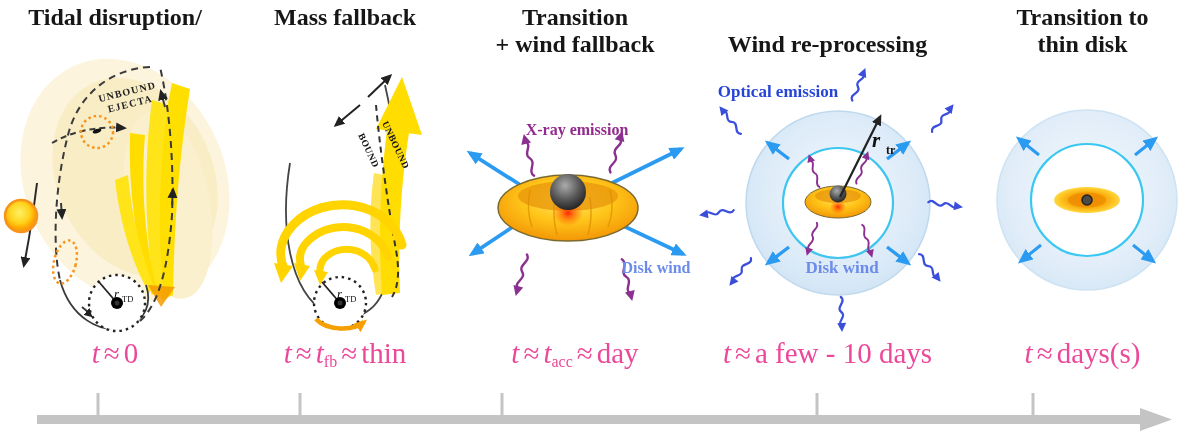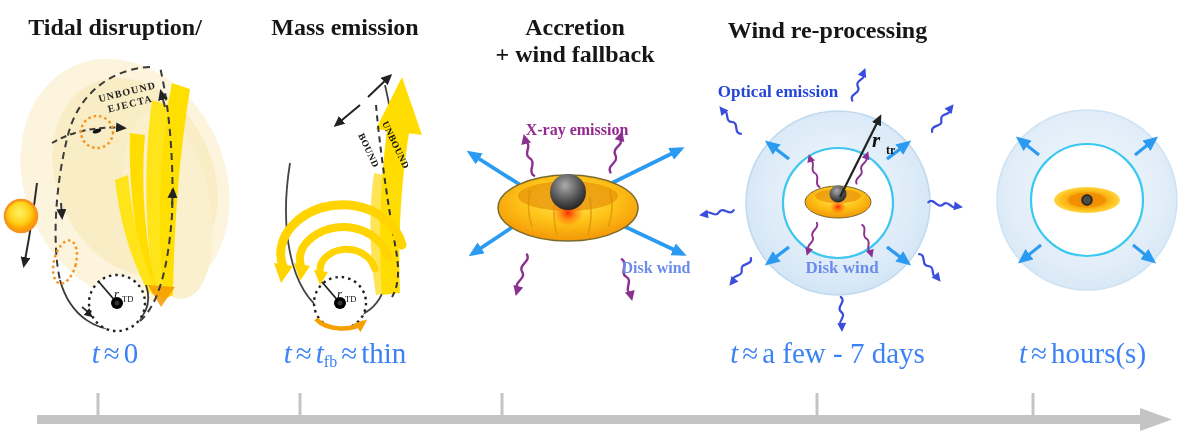--- a/index.html
+++ b/index.html
@@ -1,24 +1,24 @@
 <!DOCTYPE html>
 <html><head>
 <meta charset="utf-8">
 <style>
   html,body{margin:0;padding:0;background:#fff;}
   .canvas{position:relative;width:1200px;height:440px;background:#fff;
           font-family:"Liberation Serif","DejaVu Serif",serif;overflow:hidden;}
   .panel{position:absolute;top:0;height:400px;}
-  .panel-title{position:absolute;top:14px;left:0;right:0;text-align:center;
+  .panel-title{position:absolute;top:4px;left:0;right:0;text-align:center;
                font-weight:bold;font-size:24px;line-height:1.13;color:#161616;}
-  .panel-title.single{top:17px;}
+  .panel-title.single{top:31px;}
   .fig{position:absolute;top:55px;left:0;overflow:visible;}
   .time-label{position:absolute;top:337px;left:0;right:0;text-align:center;
-              font-size:29px;color:#3b82f6;white-space:nowrap;}
+              font-size:29px;color:#ec4899;white-space:nowrap;}
   .tvar{font-style:italic;}
   .tsub{font-size:0.55em;vertical-align:-0.28em;}
   .tsep{padding:0 0.14em;}
   svg text{font-family:"Liberation Serif","DejaVu Serif",serif;}
   .timeline{position:absolute;left:0;top:385px;}
 </style>
 </head>
 <body>
 
 <div class="canvas">
@@ -132,21 +132,21 @@
       <text x="128" y="40" transform="rotate(-14 128 40)" text-anchor="middle" font-size="10" font-weight="bold" letter-spacing="1.2" fill="#222">UNBOUND</text>
       <text x="131" y="52" transform="rotate(-14 131 52)" text-anchor="middle" font-size="10" font-weight="bold" letter-spacing="1.2" fill="#222">EJECTA</text>
     </svg>
     <div class="time-label">
       <span class="tvar">t</span><span class="tsep">≈</span><span>0</span>
     </div>
   </div>
 
   <div class="panel" style="left:230px;width:230px">
     <div class="panel-title">
-      <div>Mass emission</div>
+      <div>Mass fallback</div>
     </div>
     <svg class="fig" width="230" height="285" viewBox="0 0 230 285">
 
       <path d="M 60,108 C 50,170 58,235 96,258 C 120,271 148,258 155,230 C 162,200 166,150 164,100 C 163,75 160,50 155,30" stroke="#444" stroke-width="1.8" fill="none"></path>
 
       <path d="M 146,240 C 140,205 138,160 144,118 L 158,121 C 150,162 150,205 156,238 Z" fill="#FFE34D" opacity="0.95"></path>
 
       <g>
         <path d="M 152,240 C 148,185 150,125 158,68 L 180,72 C 170,130 168,190 170,238 Z" fill="#FFDD00"></path>
         <polygon points="146,74 192,80 172,22" fill="#FFDD00"></polygon>
@@ -178,21 +178,21 @@
       </g>
       <path d="M 86,264 C 96,275 122,277 134,267" stroke="#F5A000" stroke-width="4.5" fill="none" marker-end="url(#mOrange)"></path>
     </svg>
     <div class="time-label">
       <span class="tvar">t</span><span class="tsep">≈</span><span class="tvar">t</span><span class="tsub">fb</span><span class="tsep">≈</span><span>thin</span>
     </div>
   </div>
 
   <div class="panel" style="left:460px;width:230px">
     <div class="panel-title">
-      <div>Accretion</div>
+      <div>Transition</div>
       <div>+ wind fallback</div>
     </div>
     <svg class="fig" width="230" height="285" viewBox="0 0 230 285">
 
       <g stroke="#2B9BF2" stroke-width="3.8">
         <line x1="62" y1="131" x2="10" y2="98" marker-end="url(#mBlue)"></line>
         <line x1="152" y1="128" x2="221" y2="94" marker-end="url(#mBlue)"></line>
         <line x1="60" y1="167" x2="12" y2="199" marker-end="url(#mBlue)"></line>
         <line x1="155" y1="167" x2="223" y2="199" marker-end="url(#mBlue)"></line>
       </g>
@@ -212,20 +212,23 @@
 
       <g>
         <use href="#wavyPurple" transform="translate(64,80) rotate(-14)"></use>
         <use href="#wavyPurple" transform="translate(162,77) rotate(16)"></use>
         <use href="#wavyPurple" transform="translate(56,240) rotate(195)"></use>
         <use href="#wavyPurple" transform="translate(172,245) rotate(166)"></use>
       </g>
       <text x="117" y="80" text-anchor="middle" font-size="16" font-weight="bold" fill="#932A8E">X-ray emission</text>
       <text x="196" y="218" text-anchor="middle" font-size="16" font-weight="bold" fill="#6B8CEA">Disk wind</text>
     </svg>
+    <div class="time-label">
+      <span class="tvar">t</span><span class="tsep">≈</span><span class="tvar">t</span><span class="tsub">acc</span><span class="tsep">≈</span><span>day</span>
+    </div>
   </div>
 
   <div class="panel" style="left:690px;width:275px">
     <div class="panel-title single">
       <div>Wind re-processing</div>
 
     </div>
     <svg class="fig" width="275" height="290" viewBox="0 0 275 290">
 
       <circle cx="148" cy="148" r="92" fill="url(#gShell)" stroke="#BFD9EE" stroke-width="1.5"></circle>
@@ -265,44 +268,46 @@
         <use href="#wavyIndigo" transform="translate(10,160) rotate(-98)"></use>
         <use href="#wavyIndigo" transform="translate(272,152) rotate(98)"></use>
         <use href="#wavyIndigo" transform="translate(40,230) rotate(-142)"></use>
         <use href="#wavyIndigo" transform="translate(250,226) rotate(142)"></use>
         <use href="#wavyIndigo" transform="translate(152,276) rotate(178)"></use>
       </g>
       <text x="88" y="42" text-anchor="middle" font-size="17" font-weight="bold" fill="#2545D8">Optical emission</text>
       <text x="152" y="218" text-anchor="middle" font-size="17" font-weight="bold" fill="#6B8CEA">Disk wind</text>
     </svg>
     <div class="time-label">
-      <span class="tvar">t</span><span class="tsep">≈</span><span>a few - 7 days</span>
+      <span class="tvar">t</span><span class="tsep">≈</span><span>a few - 10 days</span>
     </div>
   </div>
 
   <div class="panel" style="left:965px;width:235px">
     <div class="panel-title">
+      <div>Transition to</div>
+      <div>thin disk</div>
     </div>
     <svg class="fig" width="235" height="290" viewBox="0 0 235 290">
       <circle cx="122" cy="145" r="90" fill="url(#gShell)" opacity="0.85" stroke="#C6DEF0" stroke-width="1.5"></circle>
       <circle cx="122" cy="145" r="56" fill="#fff" stroke="#3AC8F2" stroke-width="2.2"></circle>
       <g stroke="#2B9BF2" stroke-width="3">
         <line x1="74" y1="100" x2="54" y2="84" marker-end="url(#mBlue)"></line>
         <line x1="170" y1="100" x2="190" y2="84" marker-end="url(#mBlue)"></line>
         <line x1="76" y1="190" x2="56" y2="206" marker-end="url(#mBlue)"></line>
         <line x1="168" y1="190" x2="188" y2="206" marker-end="url(#mBlue)"></line>
       </g>
       <g>
         <ellipse cx="122" cy="145" rx="33" ry="13" fill="url(#gDisk)"></ellipse>
         <ellipse cx="122" cy="145" rx="19" ry="7.5" fill="#EE8E00" opacity="0.85"></ellipse>
         <circle cx="122" cy="145" r="5" fill="#4A4A4A" stroke="#222" stroke-width="1.5"></circle>
       </g>
     </svg>
     <div class="time-label">
-      <span class="tvar">t</span><span class="tsep">≈</span><span>hours(s)</span>
+      <span class="tvar">t</span><span class="tsep">≈</span><span>days(s)</span>
     </div>
   </div>
 
   <svg class="timeline" width="1200" height="55" viewBox="0 0 1200 55">
     <g stroke="#C4C4C4" stroke-width="3">
       <line x1="98" y1="8" x2="98" y2="30"></line>
       <line x1="300" y1="8" x2="300" y2="30"></line>
       <line x1="502" y1="8" x2="502" y2="30"></line>
       <line x1="817" y1="8" x2="817" y2="30"></line>
       <line x1="1033" y1="8" x2="1033" y2="30"></line>

